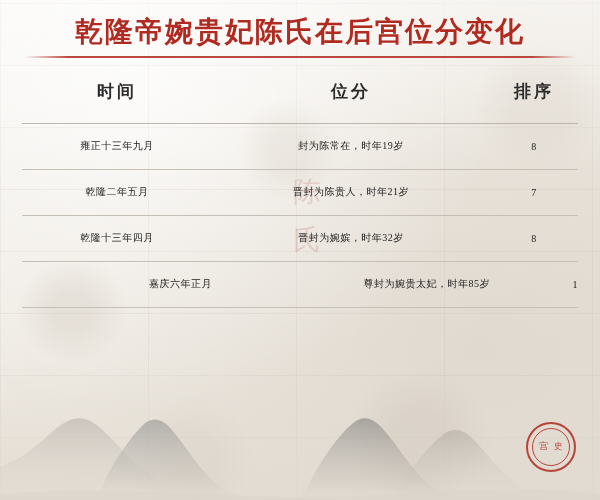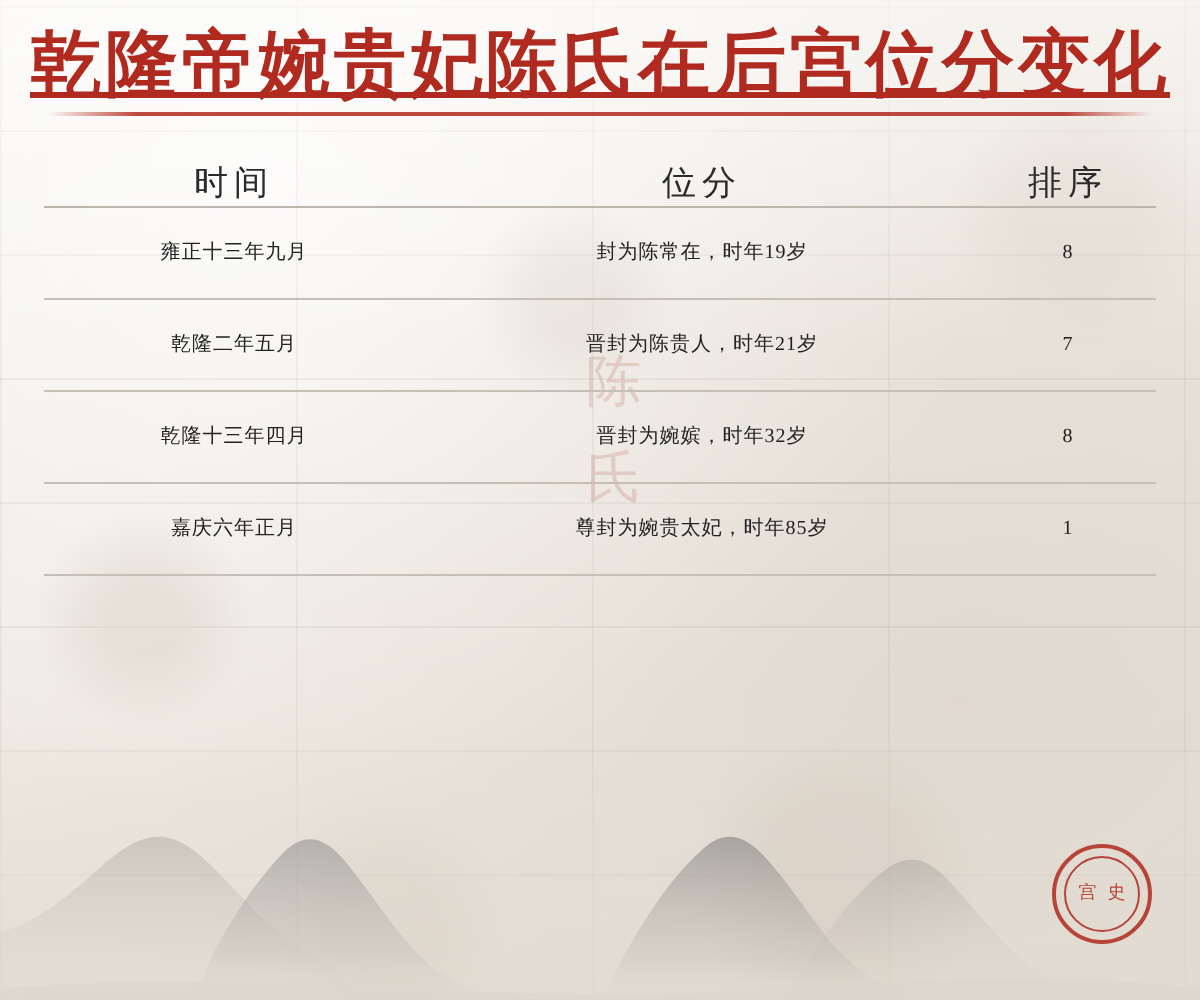--- a/index.html
+++ b/index.html
@@ -82,28 +82,27 @@
   
   #title-wrap {
     position: absolute;
     left: 0;
     top: 14px;
     width: 600px;
     text-align: center;
   }
   #title {
     display: inline-block;
-    font-size: 36px;
+    font-size: 28px;
     line-height: 36px;
     letter-spacing: 2px;
     color: #b02a1f;
     font-weight: bold;
     font-family: "Liberation Serif", "DejaVu Serif", serif;
     text-shadow: 0 1px 0 rgba(255,255,255,0.6);
-    text-decoration: underline;
   }
   #title-rule {
     position: absolute;
     left: 24px;
     top: 56px;
     width: 552px;
     height: 2px;
     background: linear-gradient(90deg, rgba(180,60,45,0.0) 0%, rgba(176,42,31,0.85) 8%, rgba(176,42,31,0.85) 92%, rgba(180,60,45,0.0) 100%);
   }
 
@@ -111,39 +110,40 @@
   #table {
     position: absolute;
     left: 22px;
     top: 70px;
     width: 556px;
     border-collapse: collapse;
     font-family: "Liberation Serif", "DejaVu Serif", serif;
   }
   #table th {
     font-size: 17px;
-    font-weight: normal;
+    font-weight: bold;
     color: #2b2b2b;
     letter-spacing: 3px;
-    padding: 10px 0 0 0;
+    padding: 10px 0 20px 0;
     border-bottom: 1px solid #bdb6ac;
     text-align: center;
   }
   #table td {
     font-size: 10px;
     color: #222;
     padding: 15px 0 16px 0;
     border-bottom: 1px solid #c6bfb5;
     text-align: center;
     letter-spacing: 0.5px;
     position: relative;
     z-index: 2;
   }
   #table tr:last-child td {
     border-bottom: 1px solid #c6bfb5;
+    text-align: right;
   }
   .col-time { width: 190px; }
   .col-rank { width: 278px; }
   .col-order { width: 88px; }
   td.col-order { font-size: 15px; }
 
   
   #seal {
     position: absolute;
     right: 24px;

